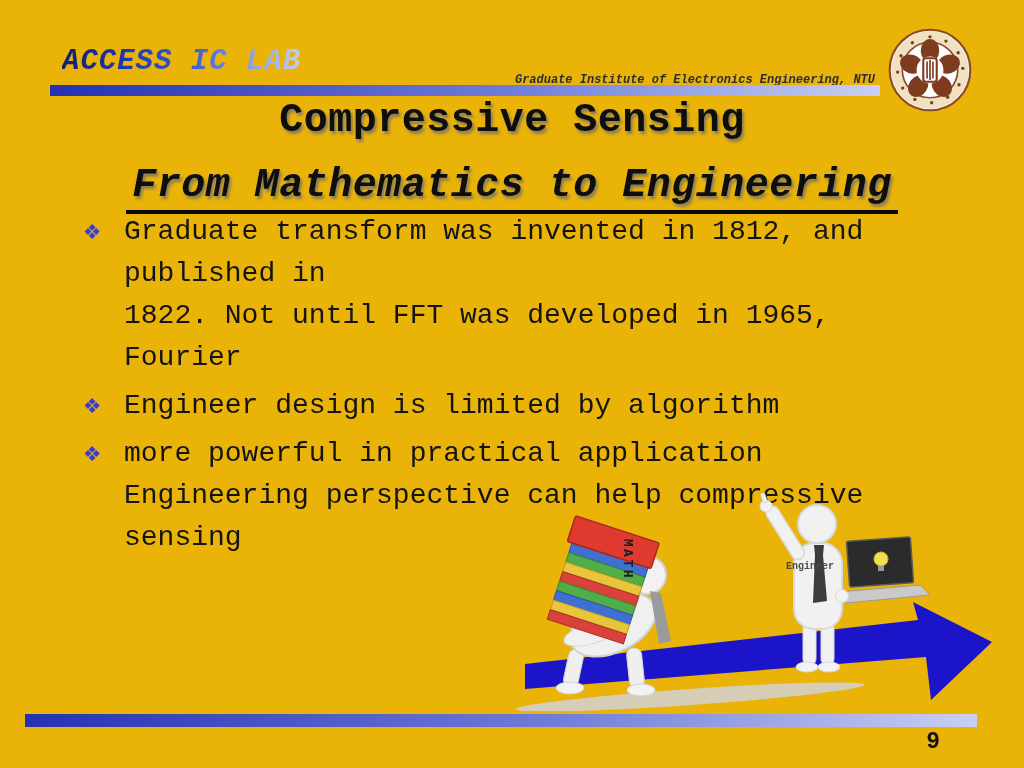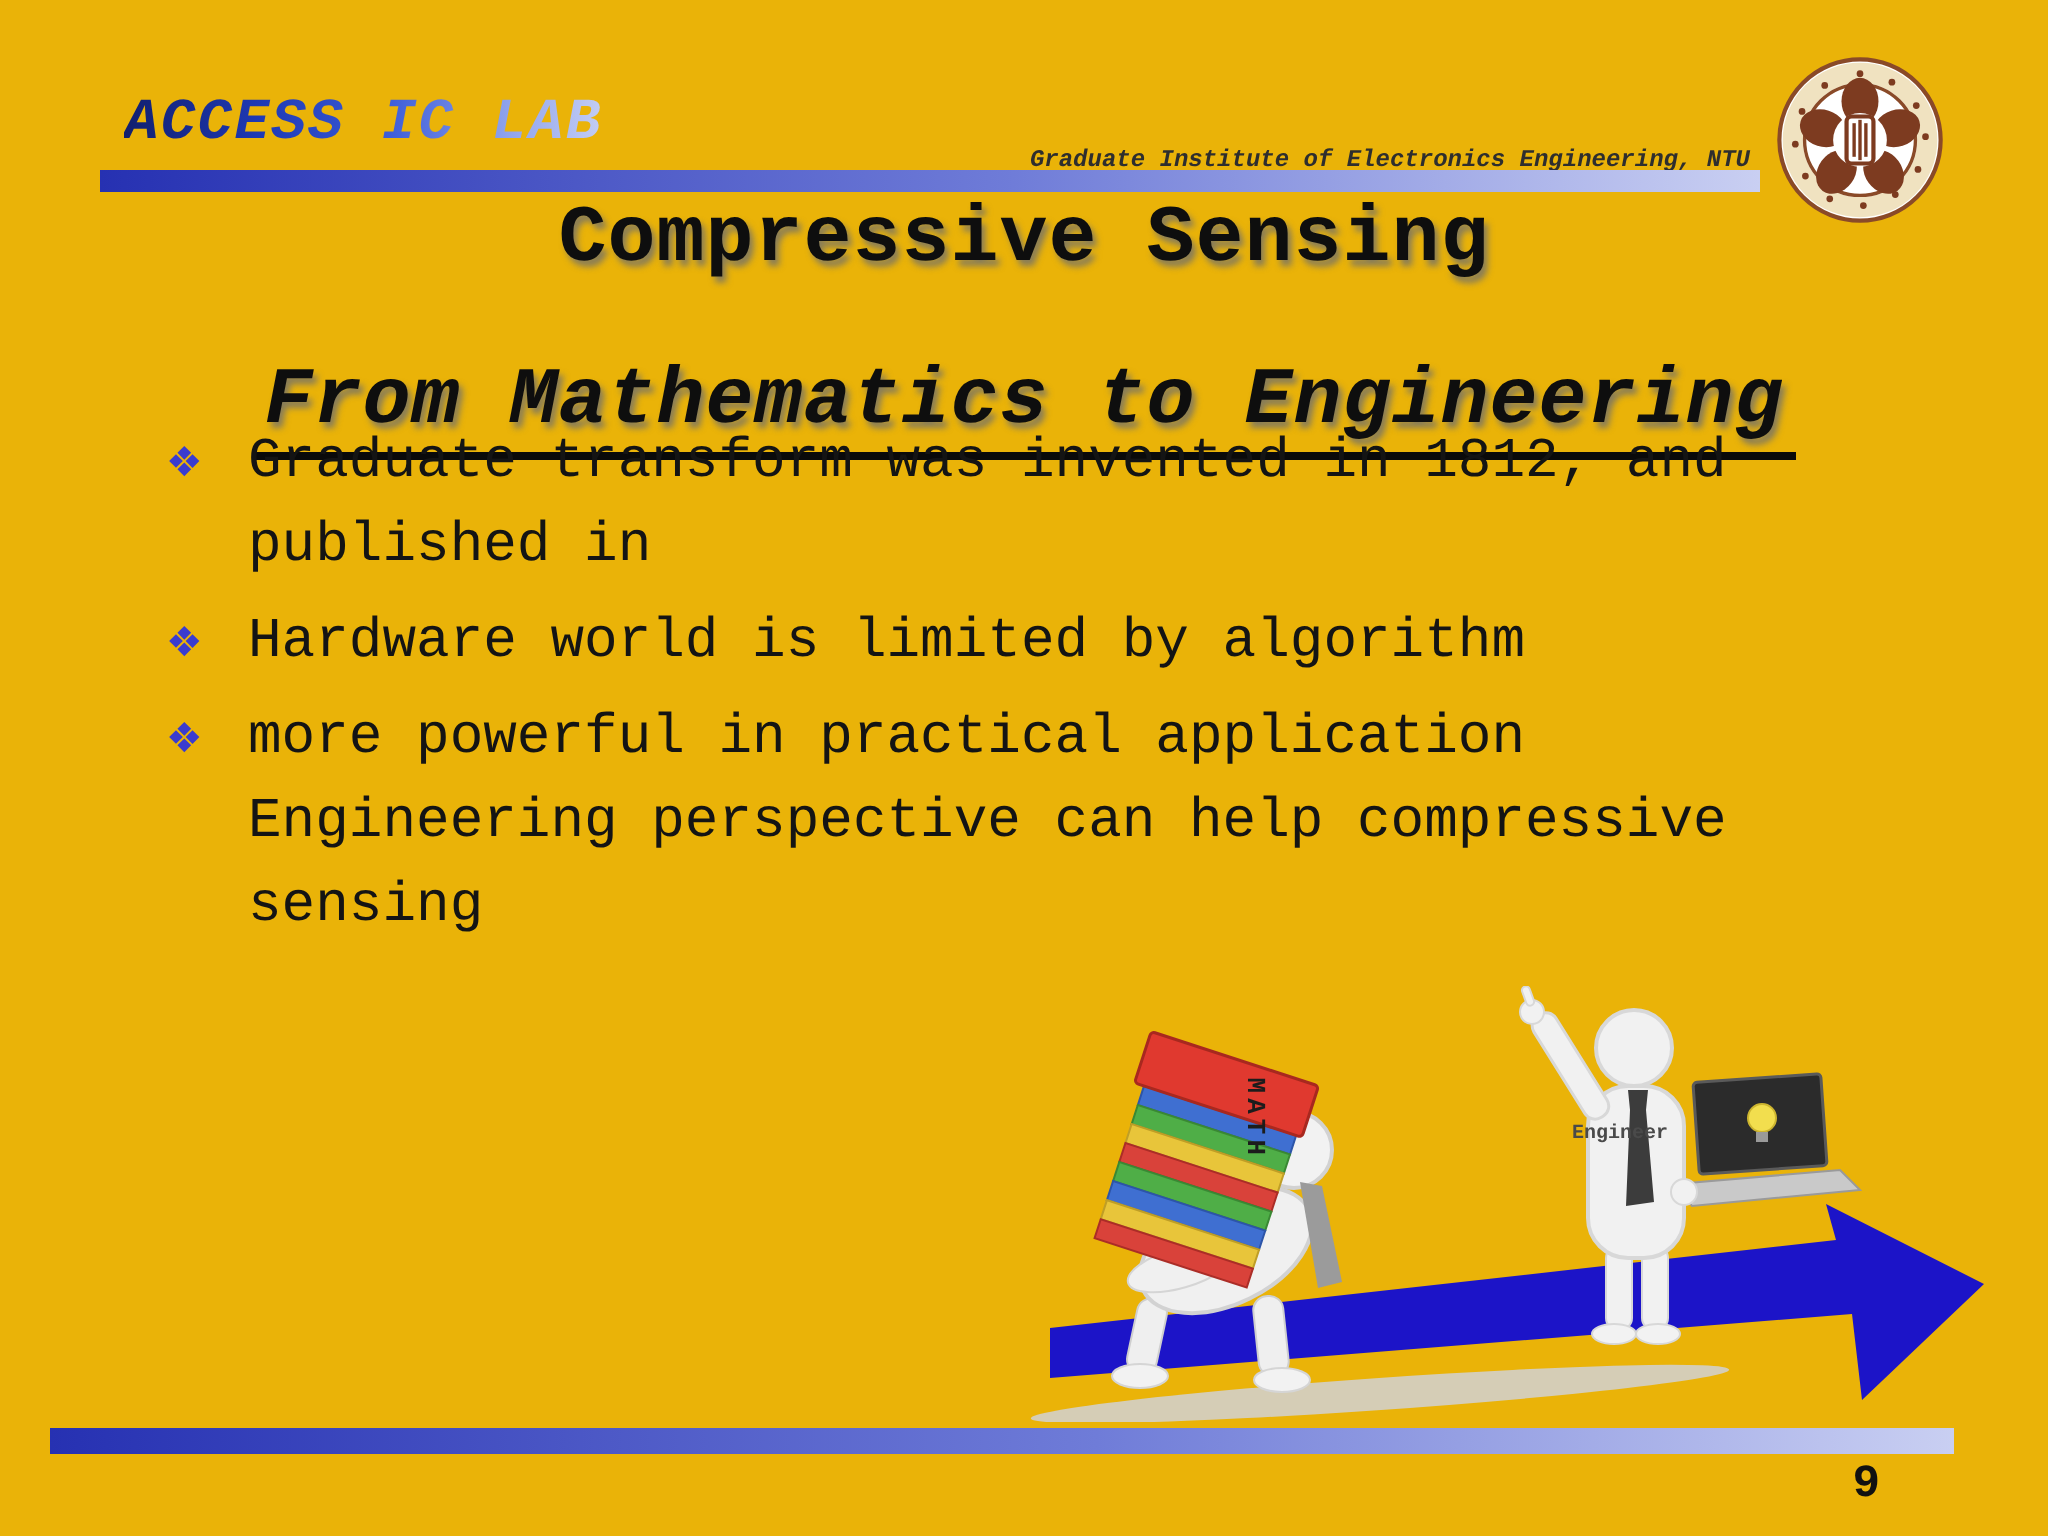--- a/index.html
+++ b/index.html
@@ -25,21 +25,21 @@
   }
   .seal { position:absolute; left:888px; top:28px; width:84px; height:84px; }
 
   
   .title-block { position:absolute; left:0; top:98px; width:1024px; text-align:center; color:#0e0e0e; }
   .title-line1 {
     font-size:40px; font-weight:bold; letter-spacing:0.5px;
     text-shadow:2px 3px 3px rgba(110,110,110,0.8);
   }
   .title-line2 {
-    display:inline-block; margin-top:18px; padding:0 6px 2px;
+    display:inline-block; margin-top:2px; padding:0 6px 2px;
     font-size:40px; font-weight:bold; font-style:italic; letter-spacing:0.5px;
     text-shadow:2px 3px 3px rgba(110,110,110,0.8);
     border-bottom:4px solid #0a0a0a;
   }
 
   
   .bullets { position:absolute; left:84px; top:211px; width:870px; margin:0; padding:0; list-style:none; }
   .bullet { position:relative; padding-left:40px; margin-bottom:6px; font-size:28px; line-height:42px; color:#141414; }
   .bullet .marker { position:absolute; left:0; top:0; font-size:27px; color:#3a3ccf; }
 
@@ -96,24 +96,25 @@
 
   <div class="title-block">
     <div class="title-line1">Compressive Sensing</div><br>
     <div class="title-line2">From Mathematics to Engineering</div>
   </div>
 
   <ul class="bullets">
     <li class="bullet">
       <span class="marker">❖</span>
       <div>Graduate transform was invented in 1812, and published in</div>
+      <div>1822. Not until FFT was developed in 1965, Fourier</div>
     </li>
     <li class="bullet">
       <span class="marker">❖</span>
-      <div>Hardware world is limited by algorithm</div>
+      <div>Engineer design is limited by algorithm</div>
     </li>
     <li class="bullet">
       <span class="marker">❖</span>
       <div>more powerful in practical application</div>
       <div>Engineering perspective can help compressive sensing</div>
     </li>
   </ul>
 
   <svg class="illustration" viewBox="0 0 512 218">
 

